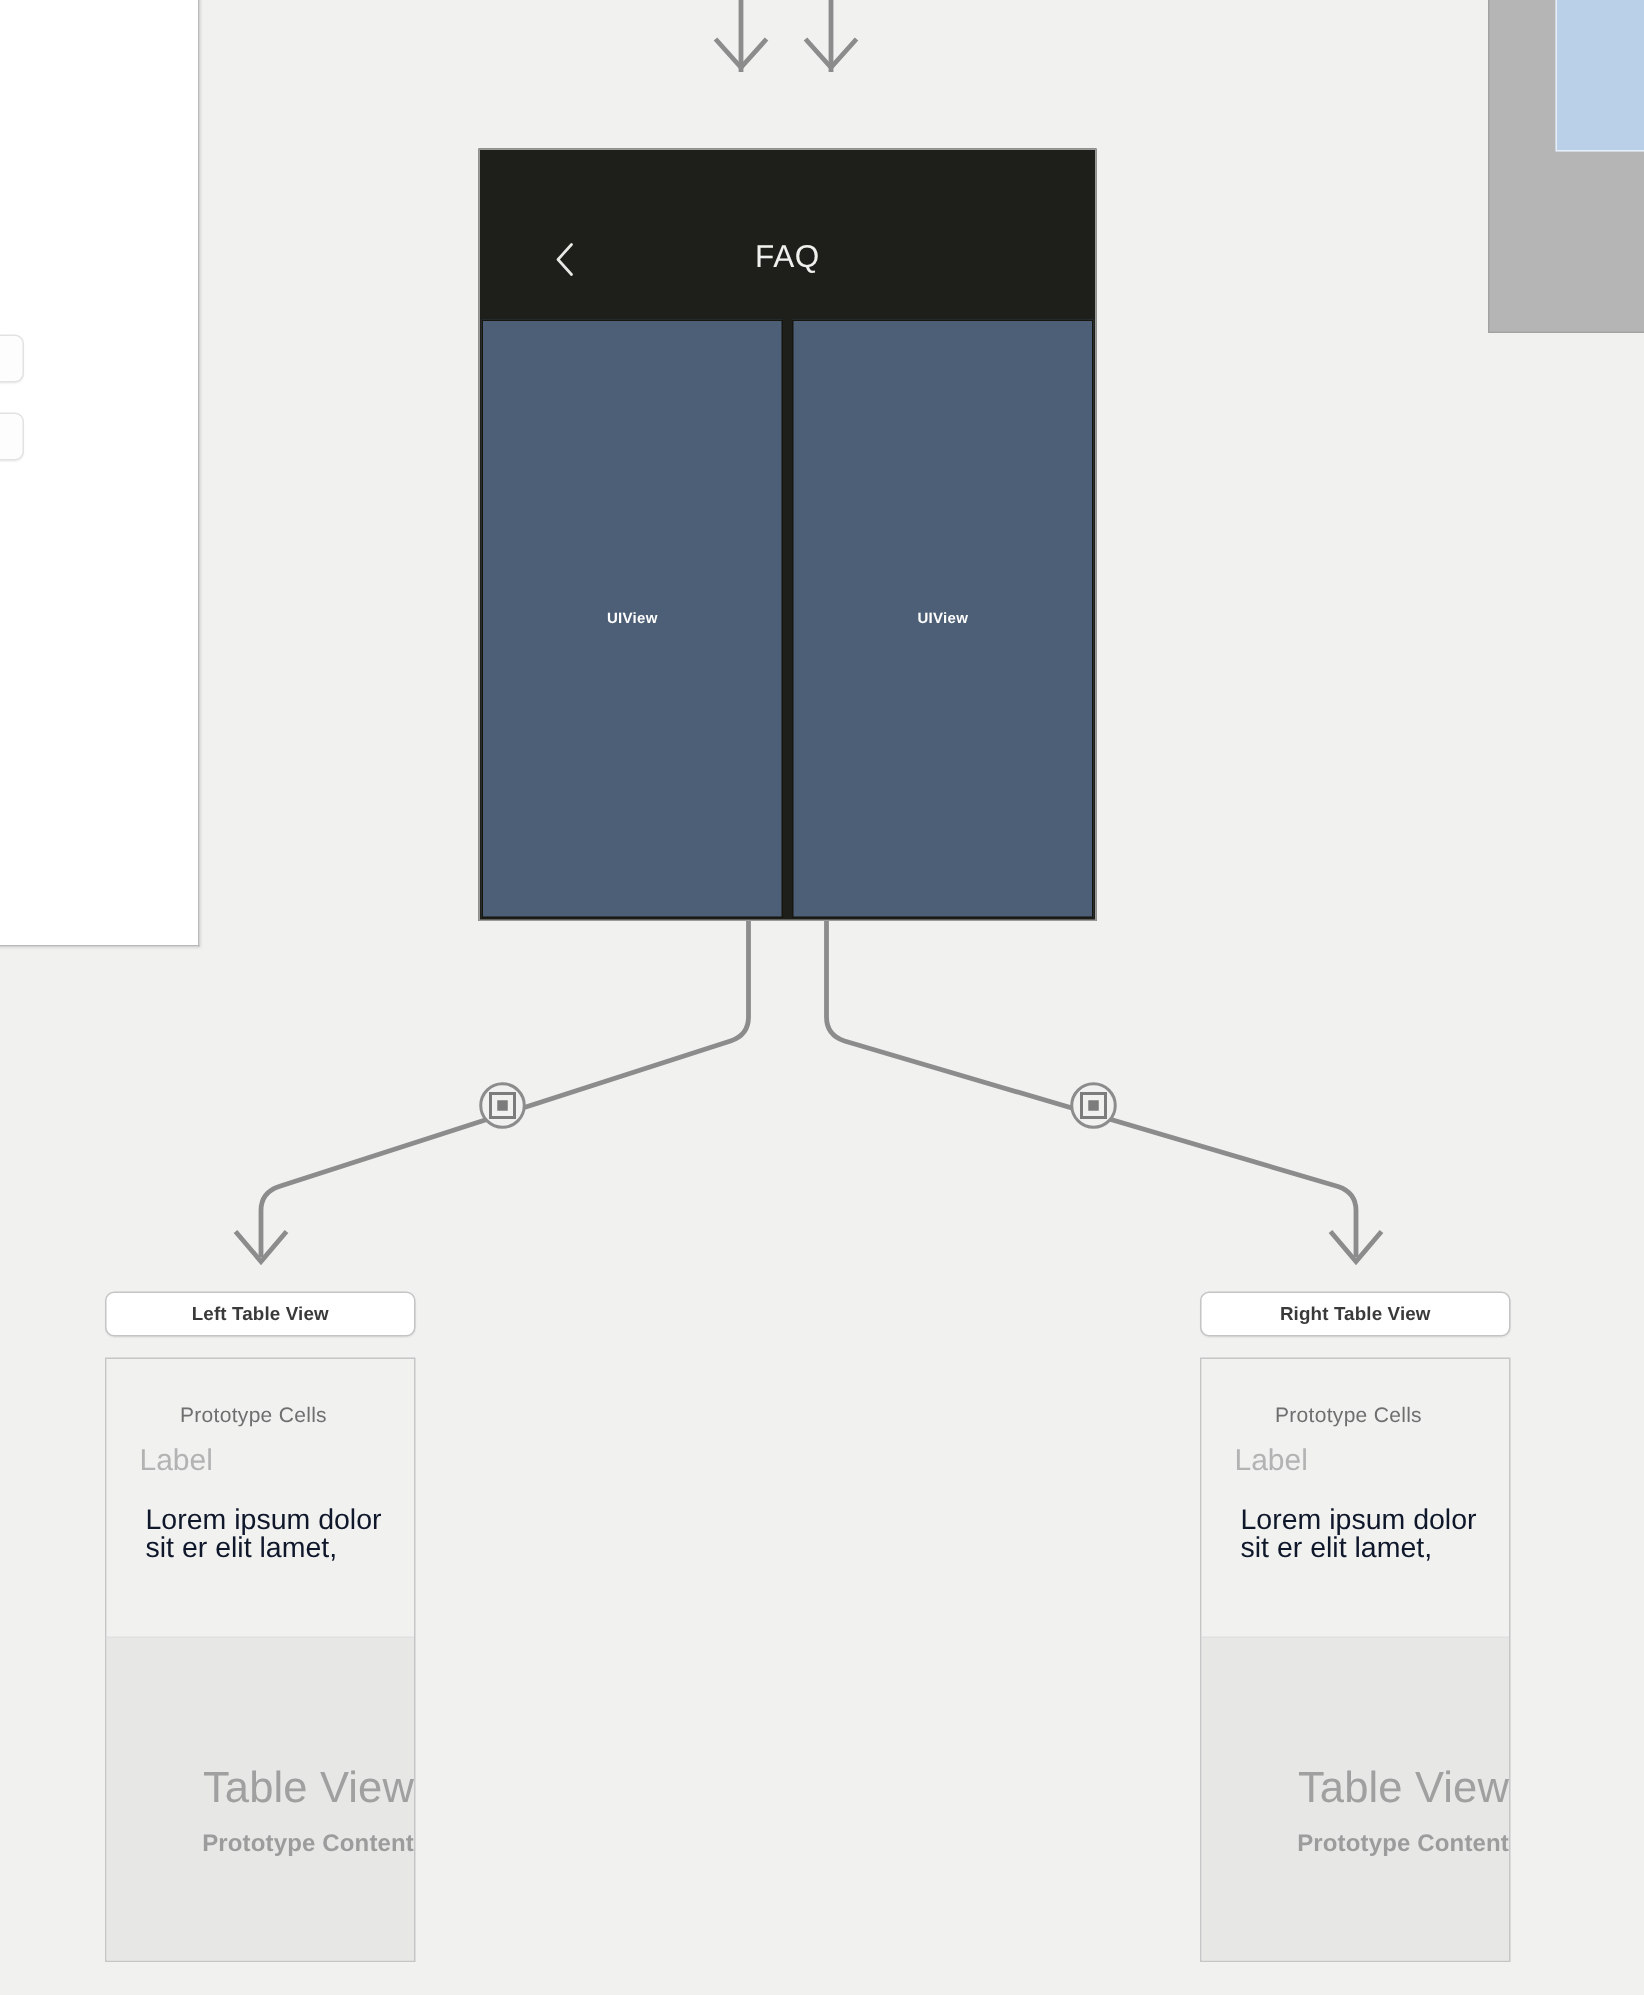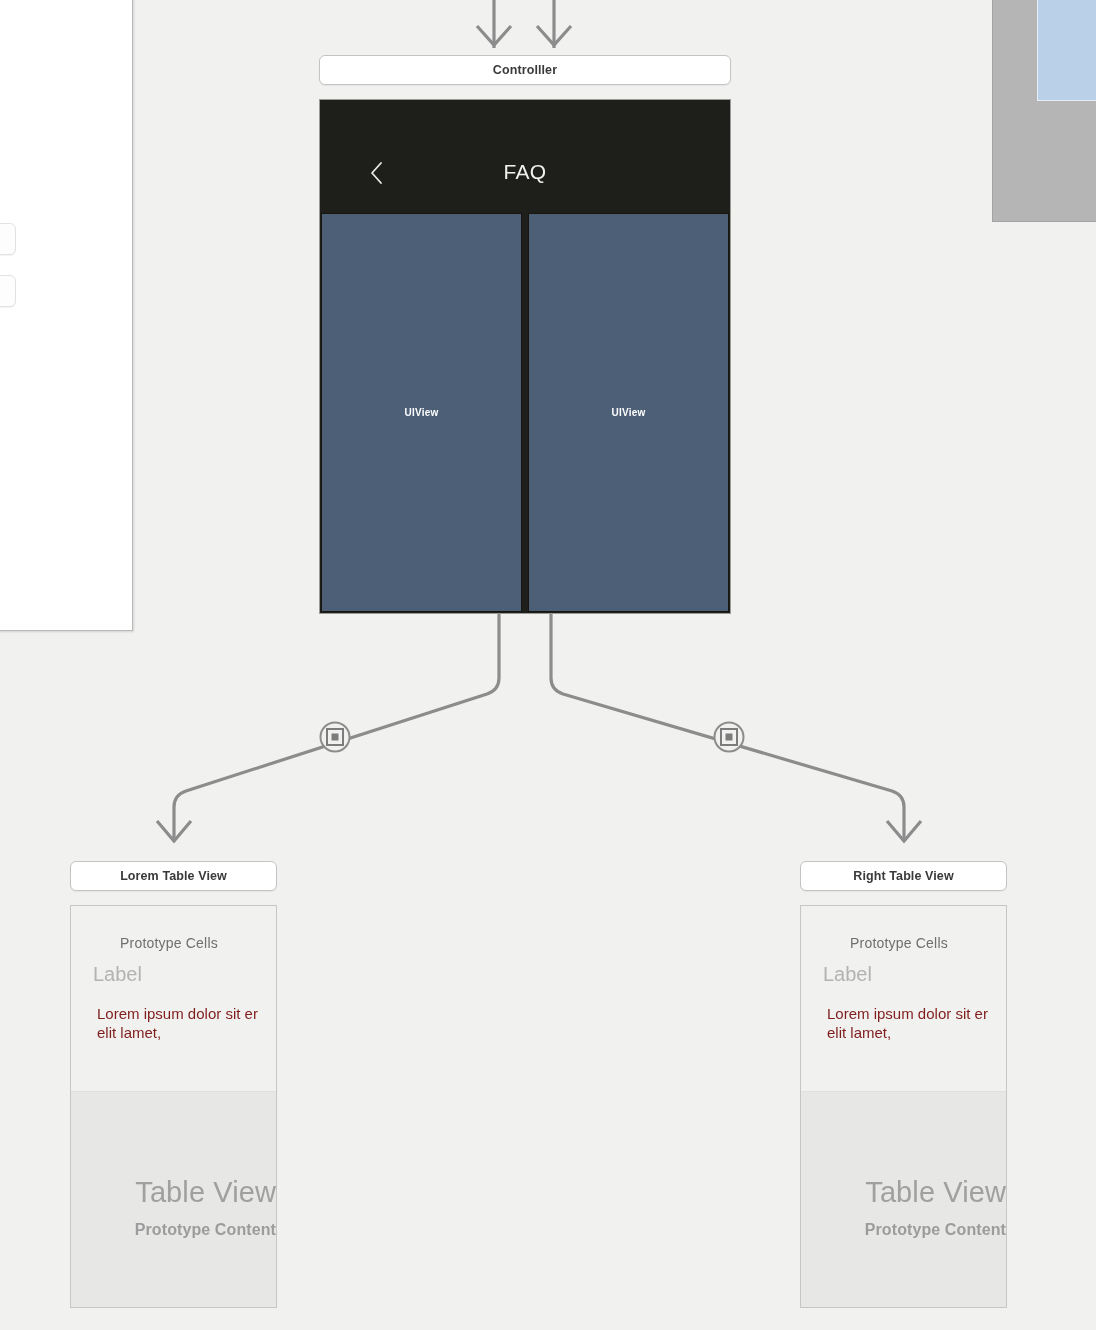--- a/index.html
+++ b/index.html
@@ -190,23 +190,23 @@
     left: 22px;
     top: 57px;
     font-size: 20px;
     color: #b3b3b3;
     font-weight: 400;
   }
   .tv-lorem {
     position: absolute;
     left: 26px;
     top: 98px;
-    font-size: 15px;
+    font-size: 19px;
     line-height: 19px;
-    color: #7f1d1d;
+    color: #0f172a;
     width: 170px;
   }
   .tv-content {
     position: absolute;
     left: 0;
     top: 186px;
     width: 100%;
     bottom: 0;
     background: #e7e7e6;
     display: flex;
@@ -267,36 +267,35 @@
       <rect x="327" y="729" width="16" height="16" fill="none" stroke="#7c7c7c" stroke-width="2"></rect>
       <rect x="331.5" y="733.5" width="7" height="7" fill="#7c7c7c"></rect>
     </g>
     <g>
       <circle cx="729" cy="737" r="14.5" fill="#f1f1f0" stroke="#8c8c8c" stroke-width="2"></circle>
       <rect x="721" y="729" width="16" height="16" fill="none" stroke="#7c7c7c" stroke-width="2"></rect>
       <rect x="725.5" y="733.5" width="7" height="7" fill="#7c7c7c"></rect>
     </g>
   </svg>
 
-  <div class="pill" style="left:319px; top:55px; width:412px;">Controlller</div>
 
   <div class="scene">
     <div class="navbar">
       <svg class="nav-back" viewBox="0 0 22 30">
         <path d="M15 5 L6 15 L15 25" fill="none" stroke="currentColor" stroke-width="1.8" stroke-linecap="round" stroke-linejoin="round"></path>
       </svg>
       <div class="nav-title">FAQ</div>
     </div>
     <div class="views-row">
       <div class="uiview">UIView</div>
       <div class="uiview">UIView</div>
     </div>
   </div>
 
-  <div class="pill" style="left:70px; top:861px; width:207px;">Lorem Table View</div>
+  <div class="pill" style="left:70px; top:861px; width:207px;">Left Table View</div>
 
   <div class="tv-body" style="left:70px; top:905px;">
     <div class="tv-proto">
       <div class="tv-proto-title">Prototype Cells</div>
       <div class="tv-label">Label</div>
       <div class="tv-lorem">Lorem ipsum dolor sit er elit lamet,</div>
     </div>
     <div class="tv-content">
       <div class="tv-content-title">Table View</div>
       <div class="tv-content-sub">Prototype Content</div>

